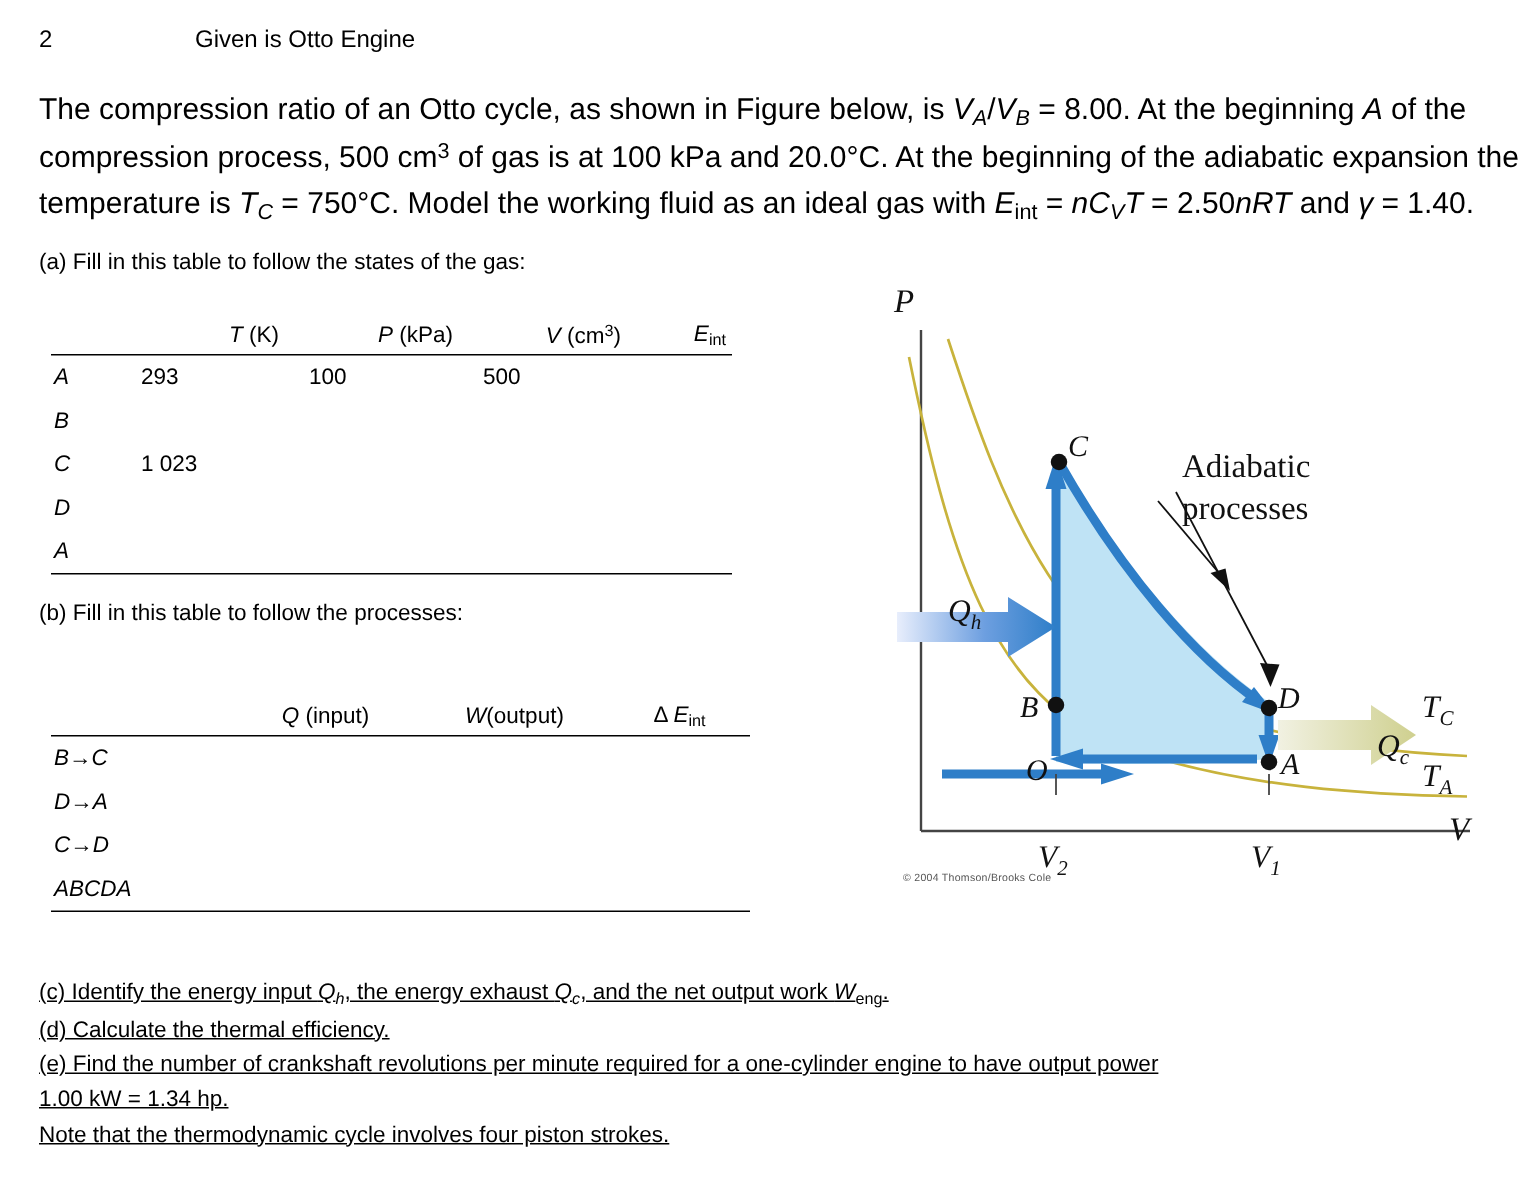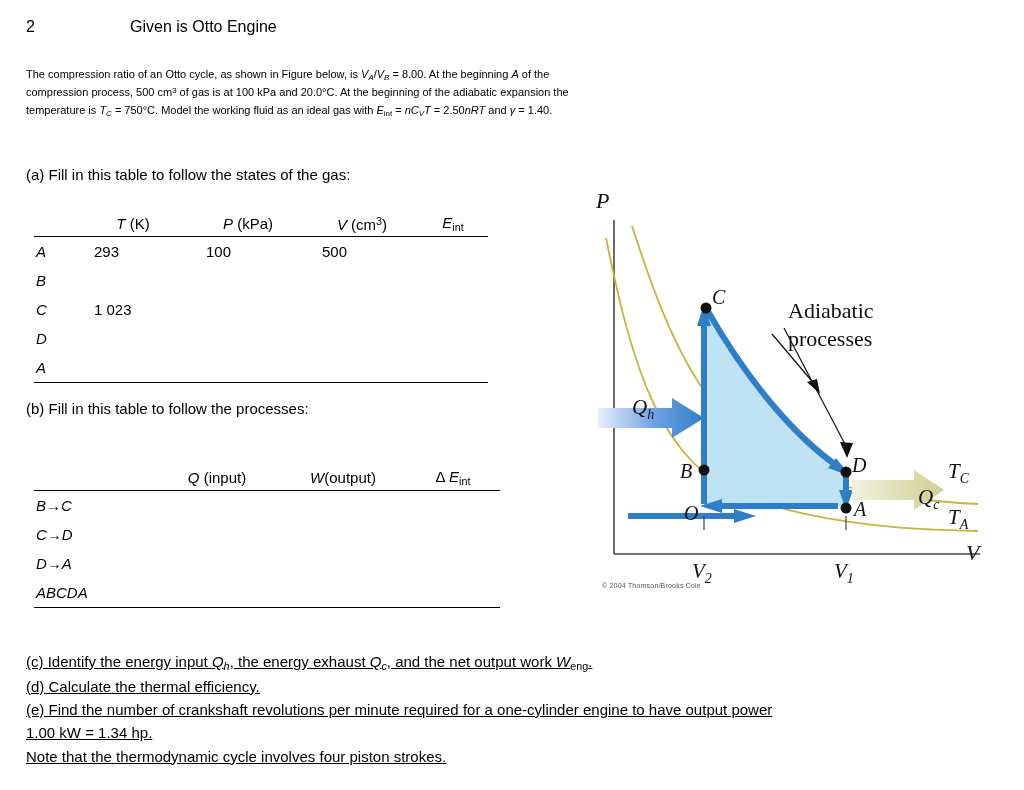--- a/index.html
+++ b/index.html
@@ -39,24 +39,24 @@
   .header .htitle {
     position: absolute;
     left: 104px;
     top: 0;
     font-size: 16px;
   }
   
   .intro {
     position: absolute;
     left: 26px;
-    top: 66px;
+    top: 58px;
     width: 880px;
     line-height: 1.55;
-    font-size: 11px;
+    font-size: 20px;
   }
   .intro div { white-space: nowrap; }
   i { font-style: italic; }
   .sub {
     font-size: 0.72em;
     vertical-align: -0.28em;
   }
   .sup {
     font-size: 0.72em;
     vertical-align: 0.42em;
@@ -76,21 +76,21 @@
     font-size: 15px;
   }
   table.states th, table.states td {
     padding: 2px 4px;
     text-align: left;
     font-weight: normal;
   }
   table.states thead th {
     border-bottom: 1.4px solid #000;
     padding-bottom: 3px;
-    text-align: center;
+    text-align: right;
   }
   table.states thead th.rowhdr {
     border-bottom: 1.4px solid #000;
     width: 34px;
   }
   table.states td.rowhdr {
     font-style: italic;
     width: 34px;
     padding-left: 2px;
   }
@@ -255,27 +255,27 @@
       </tr>
     </thead>
     <tbody>
       <tr>
         <td class="rowhdr">B→C</td>
         <td class="c-q"></td>
         <td class="c-w"></td>
         <td class="c-d"></td>
       </tr>
       <tr>
-        <td class="rowhdr">C→D</td>
+        <td class="rowhdr">D→A</td>
         <td class="c-q"></td>
         <td class="c-w"></td>
         <td class="c-d"></td>
       </tr>
       <tr>
-        <td class="rowhdr">D→A</td>
+        <td class="rowhdr">C→D</td>
         <td class="c-q"></td>
         <td class="c-w"></td>
         <td class="c-d"></td>
       </tr>
       <tr>
         <td class="rowhdr">ABCDA</td>
         <td class="c-q"></td>
         <td class="c-w"></td>
         <td class="c-d"></td>
       </tr>

